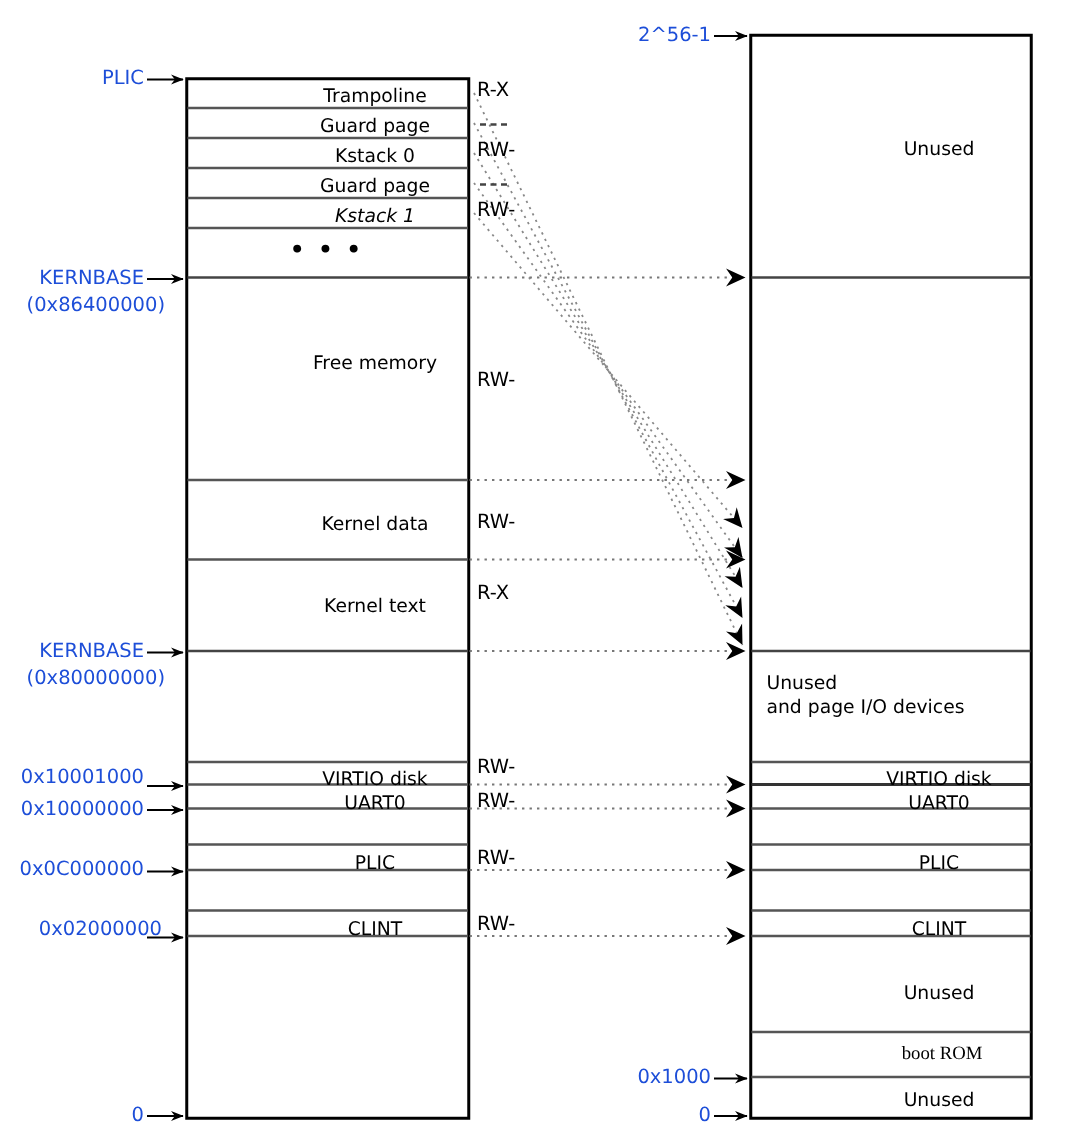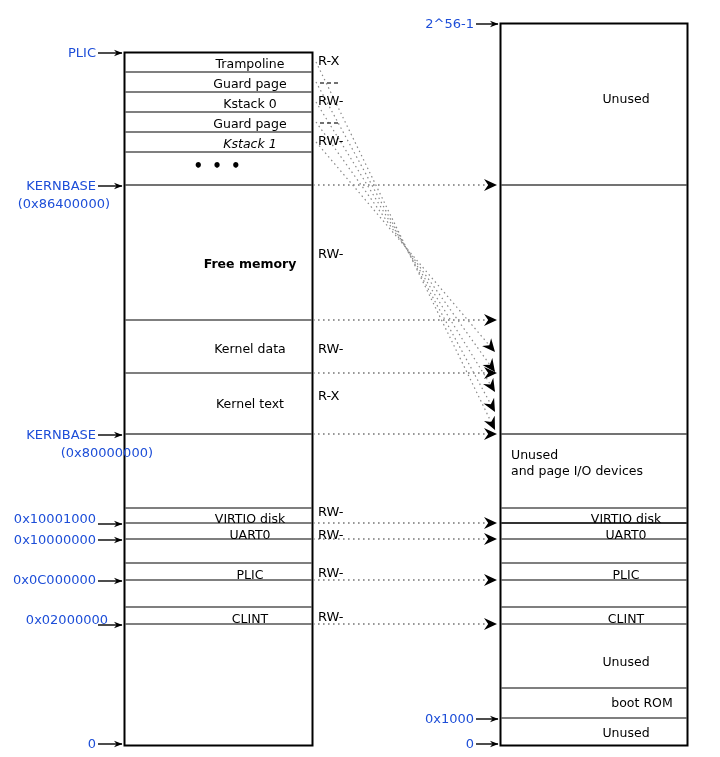--- a/index.html
+++ b/index.html
@@ -173,35 +173,35 @@
     </g>
   </svg>
 
 
   <div class="rowlabel center" style="left:218px; top:56px;">Trampoline</div>
   <div class="rowlabel center" style="left:218px; top:76px;">Guard page</div>
   <div class="rowlabel center" style="left:218px; top:96px;">Kstack 0</div>
   <div class="rowlabel center" style="left:218px; top:116px;">Guard page</div>
   <div class="rowlabel center" style="left:218px; top:136px;font-style:italic;">Kstack 1</div>
   <div class="ellipsis" style="left:218px; top:157px;">• • •</div>
-  <div class="rowlabel center" style="left:218px; top:256px;font-weight:bold;">Free memory</div>
+  <div class="rowlabel center" style="left:218px; top:234px;">Free memory</div>
   <div class="rowlabel center" style="left:218px; top:341px;">Kernel data</div>
   <div class="rowlabel center" style="left:218px; top:396px;">Kernel text</div>
   <div class="rowlabel center" style="left:218px; top:511px;">VIRTIO disk</div>
   <div class="rowlabel center" style="left:218px; top:527px;">UART0</div>
   <div class="rowlabel center" style="left:218px; top:567px;">PLIC</div>
   <div class="rowlabel center" style="left:218px; top:611px;">CLINT</div>
 
   <div class="addr r" style="left:96px; top:45px;">PLIC</div>
 
   <div class="addr r" style="left:96px; top:178px;">KERNBASE</div>
   <div class="addr r" style="left:110px; top:196px;">(0x86400000)</div>
 
   <div class="addr r" style="left:96px; top:427px;">KERNBASE</div>
-  <div class="addr r" style="left:110px; top:445px;margin-left:43px;">(0x80000000)</div>
+  <div class="addr r" style="left:110px; top:445px;">(0x80000000)</div>
 
   <div class="addr r" style="left:96px; top:511px;">0x10001000</div>
   <div class="addr r" style="left:96px; top:532px;">0x10000000</div>
   <div class="addr r" style="left:96px; top:572px;">0x0C000000</div>
   <div class="addr r" style="left:108px; top:612px;">0x02000000</div>
   <div class="addr r" style="left:96px; top:736px;">0</div>
 
   <div class="perm" style="left:318px; top:53px;">R-X</div>
   <div class="perm" style="left:318px; top:93px;">RW-</div>
   <div class="perm" style="left:318px; top:133px;">RW-</div>
@@ -214,20 +214,20 @@
   <div class="perm" style="left:318px; top:609px;">RW-</div>
 
   <div class="rowlabel center" style="left:594px; top:91px;">Unused</div>
   <div class="rowlabel" style="left:511px; top:447px;">Unused</div>
   <div class="rowlabel" style="left:511px; top:463px;">and page I/O devices</div>
   <div class="rowlabel center" style="left:594px; top:511px;">VIRTIO disk</div>
   <div class="rowlabel center" style="left:594px; top:527px;">UART0</div>
   <div class="rowlabel center" style="left:594px; top:567px;">PLIC</div>
   <div class="rowlabel center" style="left:594px; top:611px;">CLINT</div>
   <div class="rowlabel center" style="left:594px; top:654px;">Unused</div>
-  <div class="rowlabel center" style="left:610px; top:695px;">boot ROM</div>
+  <div class="rowlabel center" style="left:596px; top:695px;font-family:Liberation Serif, serif;">boot ROM</div>
   <div class="rowlabel center" style="left:594px; top:725px;">Unused</div>
 
   <div class="addr r" style="left:474px; top:16px;">2^56-1</div>
   <div class="addr r" style="left:474px; top:711px;">0x1000</div>
   <div class="addr r" style="left:474px; top:736px;">0</div>
 
 </div>
 
 </body></html>

